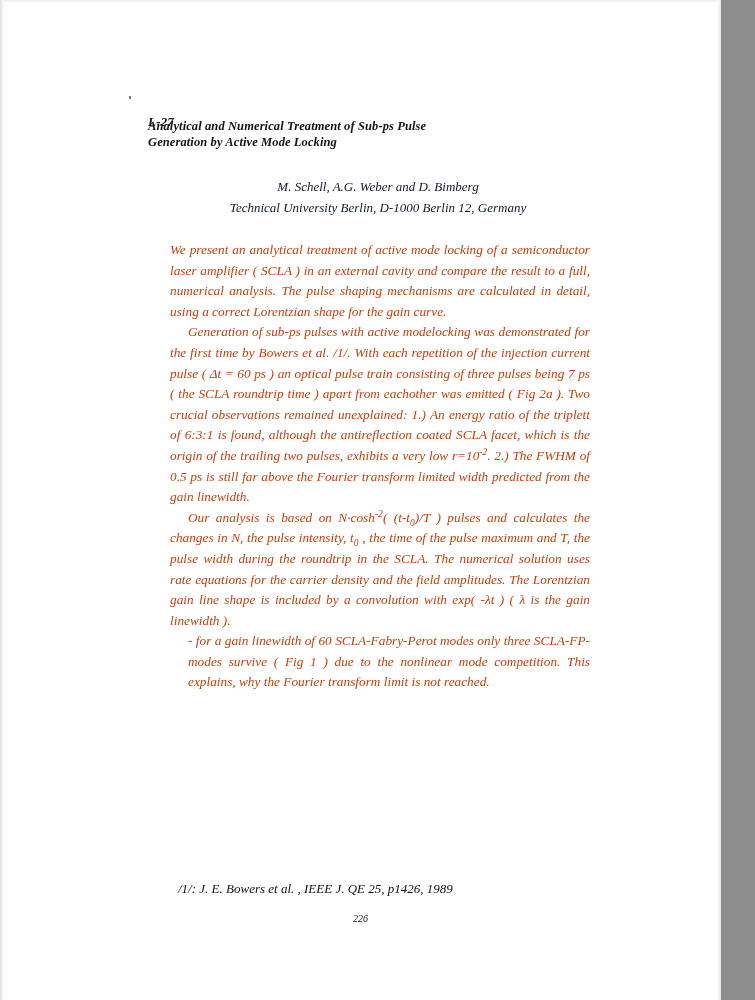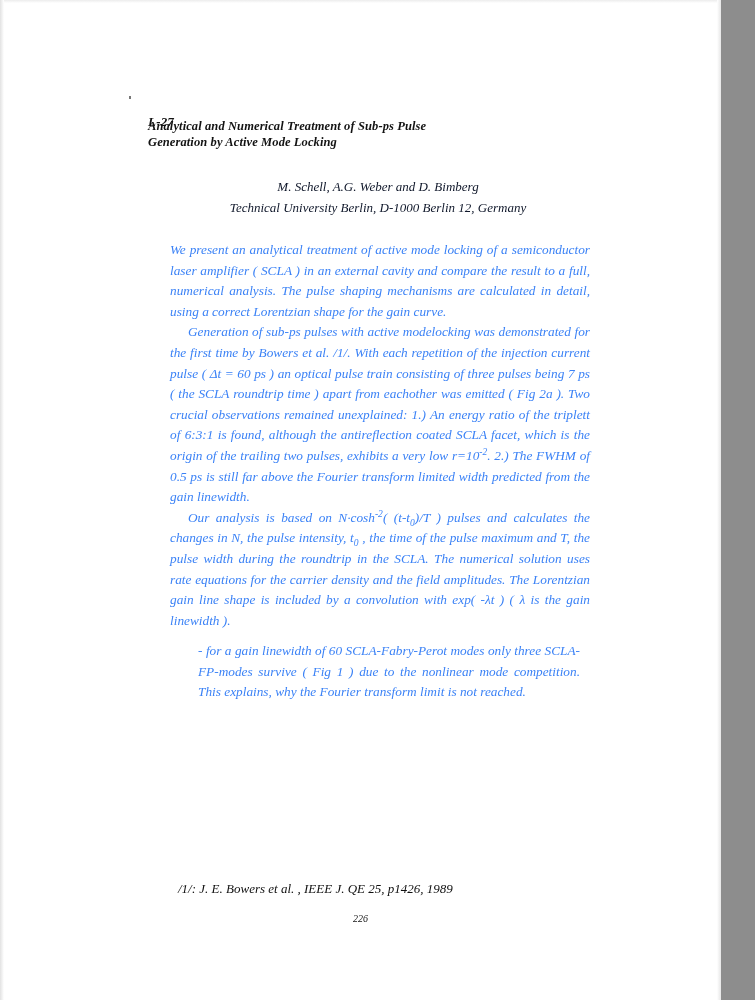--- a/index.html
+++ b/index.html
@@ -84,33 +84,33 @@
     color: #0f172a;
   }
 
   .body-col {
     position: absolute;
     left: 170px;
     top: 240px;
     width: 420px;
     font-size: 13.3px;
     line-height: 20.6px;
-    color: #3b82f6;
+    color: #c2410c;
     text-align: justify;
   }
   .para {
     margin: 0;
     text-align: justify;
     text-justify: inter-word;
   }
   .para.indent {
     text-indent: 18px;
   }
   .bullets {
-    margin: 10px;
+    margin: 0;
     padding: 0 0 0 18px;
   }
   .bullet-item {
     margin: 0;
     text-align: justify;
     text-indent: 0;
   }
   .gap-block { height: 20px; }
 
   sup.sup { font-size: 0.72em; vertical-align: super; line-height: 0; }

